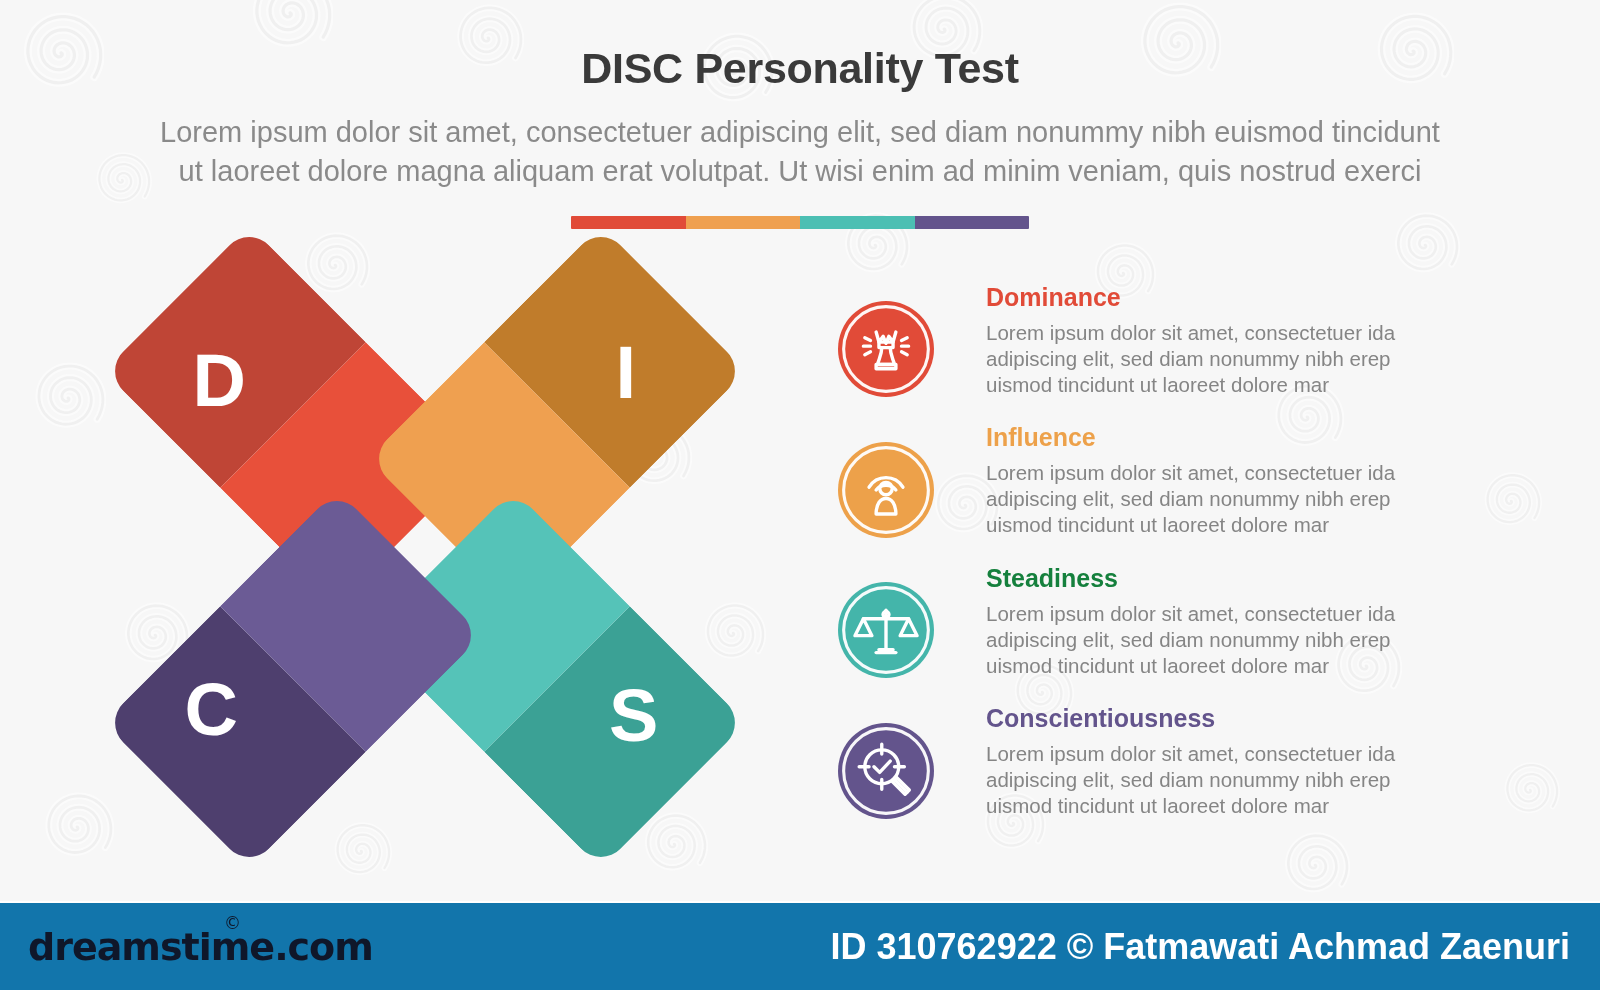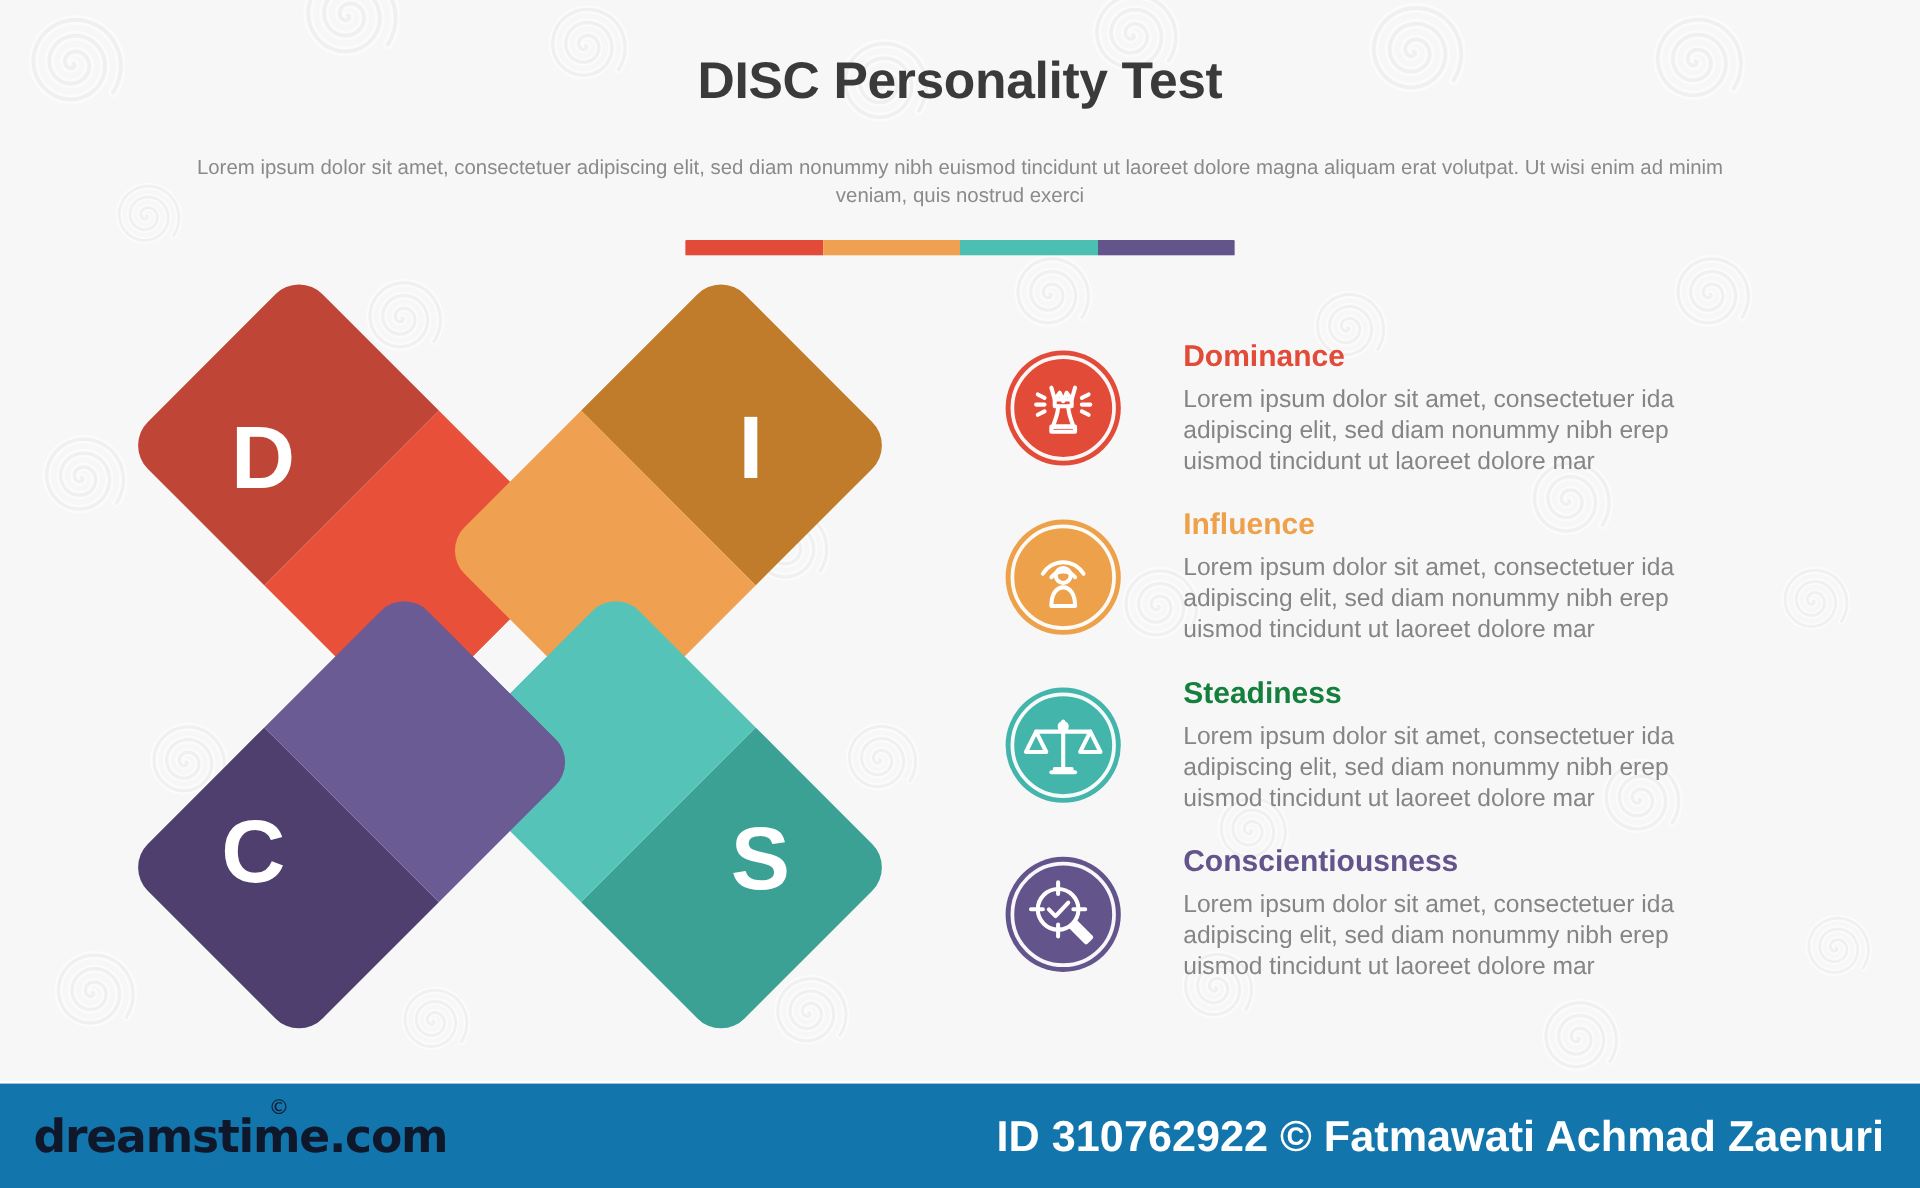--- a/index.html
+++ b/index.html
@@ -26,23 +26,23 @@
     text-align:center;
   }
   .title{
     margin-top:44px;
     font-size:43px;
     font-weight:bold;
     color:#3a3a3a;
     letter-spacing:-.3px;
   }
   .subtitle{
-    margin:36px auto 0;
+    margin:20px auto 0;
     width:1300px;
-    font-size:17px;
+    font-size:29px;
     line-height:1.33;
     color:#8a8a8a;
     font-weight:300;
   }
   .accent-bar{
     margin:26px auto 0;
     width:458px; height:13px;
     display:flex;
     border-radius:1px;
     overflow:hidden;
@@ -105,21 +105,21 @@
 
   
   .list{
     position:absolute;
     left:838px; top:277px;
     width:620px;
     z-index:3;
   }
   .item{
     display:flex;
-    align-items:center;
+    align-items:flex-end;
     margin-bottom:20px;
   }
   .icon-circle{
     flex:0 0 auto;
     width:96px; height:96px;
     border-radius:50%;
     display:flex; align-items:center; justify-content:center;
     margin-top:6px;
   }
   .icon-circle svg{ display:block; }

